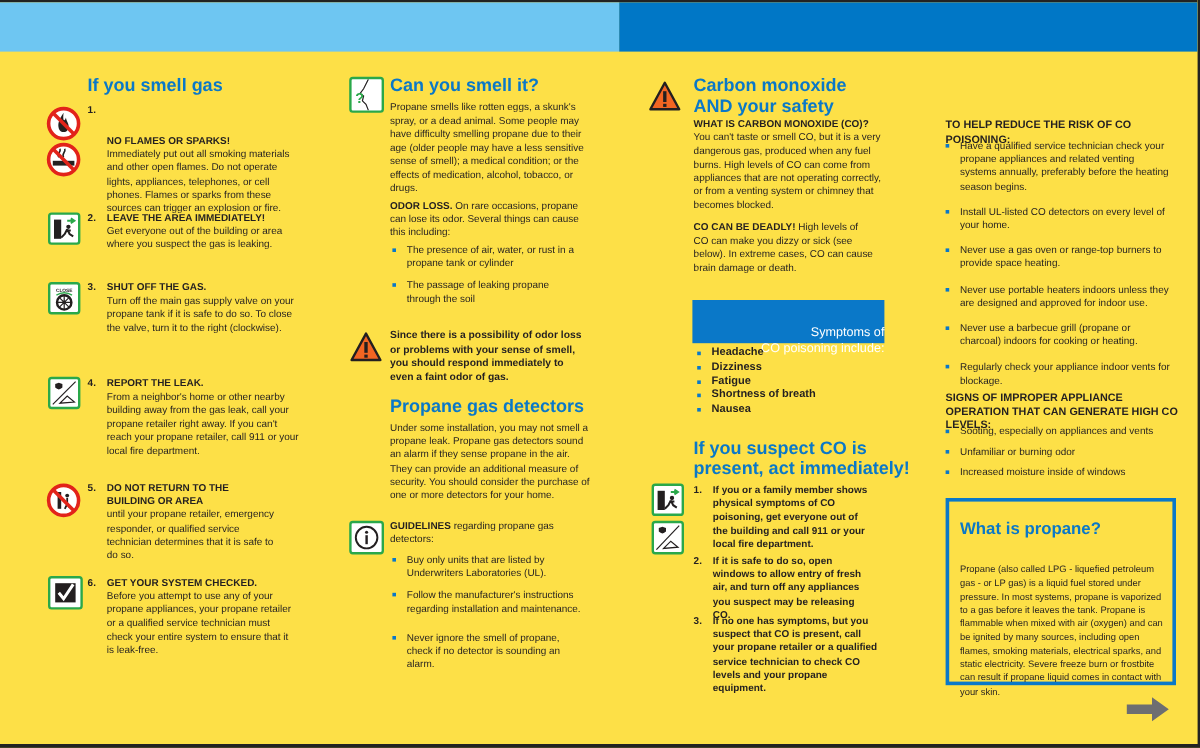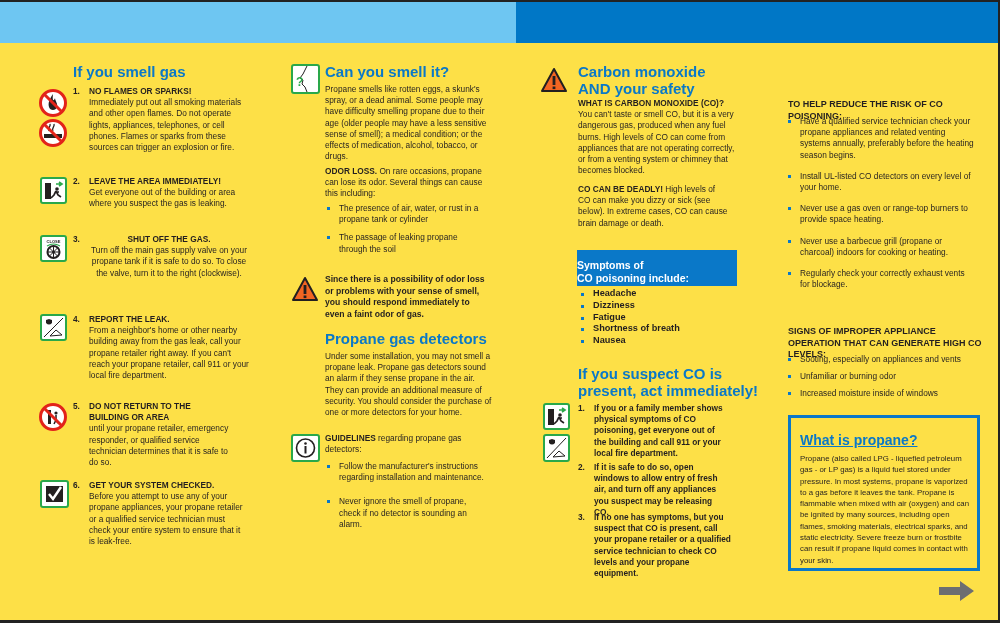--- a/index.html
+++ b/index.html
@@ -16,21 +16,21 @@
   .item { position: absolute; }
   .num { position: absolute; left: 0; top: 0; font-size: 8.3px; font-weight: bold; line-height: 11.2px; }
   .itext { position: absolute; left: 16px; top: 0; }
 
   .icon { position: absolute; }
   .green-box { border: 2px solid #2aa84a; border-radius: 3px; background: #fff; }
   .bullets { list-style: none; }
   .bullets li { position: relative; padding-left: 14px; font-size: 8.3px; line-height: 11.2px; }
   .bullets li::before { content: ""; position: absolute; left: 2px; top: 4px; width: 3px; height: 3px; background: #0a78c8; }
 
-  .symptoms-head { position: absolute; left: 577px; top: 250px; width: 160px; height: 36px; background: #0a78c8; color: #fff; font-weight: bold; font-size: 10.5px; line-height: 13px; text-align: left; padding-top: 9px; }
+  .symptoms-head { position: absolute; left: 577px; top: 250px; width: 160px; height: 36px; background: #0a78c8; color: #fff; font-weight: normal; font-size: 10.5px; line-height: 13px; text-align: right; padding-top: 21px; }
   .sym-list { position: absolute; left: 580px; top: 288px; list-style: none; }
   .sym-list li { position: relative; padding-left: 13px; font-size: 9.2px; font-weight: bold; line-height: 11.8px; }
   .sym-list li::before { content: ""; position: absolute; left: 1px; top: 5px; width: 3px; height: 3px; background: #0a78c8; }
 
   .propane-box { position: absolute; left: 788px; top: 415px; width: 192px; height: 156px; border: 3px solid #0a78c8; padding: 14px 8px 0 9px; }
   .arrow { position: absolute; left: 938px; top: 580px; }
   .sub-caps { font-size: 9px; font-weight: bold; line-height: 11.5px; }
 </style>
 </head>
 <body>
@@ -86,35 +86,35 @@
   </svg>
   <div class="icon green-box" style="left:40px;top:480px;width:29px;height:28px;">
     <svg width="25" height="24" viewBox="0 0 25 24">
         <rect x="4" y="4" width="17" height="16" fill="#231f20"></rect>
         <path d="M7 12 l4 5 l8 -12" stroke="#fff" stroke-width="2.5" fill="none"></path>
       </svg>
   </div>
 
   <div class="item" style="left:73px;top:86px;width:175px;">
     <span class="num">1.</span>
-    <div class="itext p" style="width:162px;">
+    <div class="itext p" style="width:162px;margin-top:26px;">
       <div class="b">NO FLAMES OR SPARKS!</div>
       <div>Immediately put out all smoking materials and other open flames. Do not operate lights, appliances, telephones, or cell phones. Flames or sparks from these sources can trigger an explosion or fire.</div>
     </div>
   </div>
   <div class="item" style="left:73px;top:176px;width:175px;">
     <span class="num">2.</span>
     <div class="itext p" style="width:162px;">
       <div class="b">LEAVE THE AREA IMMEDIATELY!</div>
       <div>Get everyone out of the building or area where you suspect the gas is leaking.</div>
     </div>
   </div>
   <div class="item" style="left:73px;top:234px;width:175px;">
     <span class="num">3.</span>
-    <div class="itext p" style="width:160px;text-align:center;">
+    <div class="itext p" style="width:160px;">
       <div class="b">SHUT OFF THE GAS.</div>
       <div>Turn off the main gas supply valve on your propane tank if it is safe to do so. To close the valve, turn it to the right (clockwise).</div>
     </div>
   </div>
   <div class="item" style="left:73px;top:314px;width:175px;">
     <span class="num">4.</span>
     <div class="itext p" style="width:162px;">
       <div class="b">REPORT THE LEAK.</div>
       <div>From a neighbor's home or other nearby building away from the gas leak, call your propane retailer right away. If you can't reach your propane retailer, call 911 or your local fire department.</div>
     </div>
@@ -164,20 +164,21 @@
     <svg width="25" height="24" viewBox="0 0 25 24">
         <circle cx="12.5" cy="12" r="9" fill="none" stroke="#231f20" stroke-width="1.6"></circle>
         <circle cx="12.5" cy="7.5" r="1.3" fill="#231f20"></circle>
         <rect x="11.5" y="10" width="2" height="7.5" fill="#231f20"></rect>
       </svg>
   </div>
   <div class="p" style="position:absolute;left:325px;top:433px;width:155px;">
     <span class="b">GUIDELINES</span><span> regarding propane gas detectors:</span>
   </div>
   <ul class="bullets" style="position:absolute;left:325px;top:461px;width:160px;">
+    <li style="margin-bottom:7px;">Buy only units that are listed by Underwriters Laboratories (UL).</li>
     <li style="margin-bottom:13px;">Follow the manufacturer's instructions regarding installation and maintenance.</li>
     <li>Never ignore the smell of propane, check if no detector is sounding an alarm.</li>
   </ul>
 
   <svg class="icon" style="left:540px;top:67px;" width="28" height="26" viewBox="0 0 28 26">
     <path d="M14 2 L26 24 H2 Z" fill="#f26522" stroke="#231f20" stroke-width="2" stroke-linejoin="round"></path>
     <rect x="12.6" y="9" width="2.8" height="9" fill="#231f20"></rect>
       <rect x="12.6" y="19.5" width="2.8" height="2.6" fill="#231f20"></rect>
   </svg>
   <div class="h2" style="position:absolute;left:578px;top:63px;">
@@ -235,31 +236,32 @@
   <div class="item" style="left:578px;top:512px;width:160px;">
     <span class="num">3.</span>
     <div class="itext p b" style="left:16px;width:140px;">If no one has symptoms, but you suspect that CO is present, call your propane retailer or a qualified service technician to check CO levels and your propane equipment.</div>
   </div>
 
   <div class="sub-caps" style="position:absolute;left:788px;top:99px;width:200px;">TO HELP REDUCE THE RISK OF CO POISONING:</div>
   <ul class="bullets" style="position:absolute;left:786px;top:116px;width:190px;">
     <li style="margin-bottom:10px;">Have a qualified service technician check your propane appliances and related venting systems annually, preferably before the heating season begins.</li>
     <li style="margin-bottom:10px;">Install UL-listed CO detectors on every level of your home.</li>
     <li style="margin-bottom:10px;">Never use a gas oven or range-top burners to provide space heating.</li>
+    <li style="margin-bottom:10px;">Never use portable heaters indoors unless they are designed and approved for indoor use.</li>
     <li style="margin-bottom:10px;">Never use a barbecue grill (propane or charcoal) indoors for cooking or heating.</li>
-    <li>Regularly check your correctly exhaust vents for blockage.</li>
+    <li>Regularly check your appliance indoor vents for blockage.</li>
   </ul>
   <div class="sub-caps" style="position:absolute;left:788px;top:326px;width:200px;">SIGNS OF IMPROPER APPLIANCE OPERATION THAT CAN GENERATE HIGH CO LEVELS:</div>
   <ul class="bullets" style="position:absolute;left:786px;top:354px;width:195px;">
     <li style="margin-bottom:6px;">Sooting, especially on appliances and vents</li>
     <li style="margin-bottom:6px;">Unfamiliar or burning odor</li>
     <li>Increased moisture inside of windows</li>
   </ul>
 
   <div class="propane-box">
-    <div class="h2" style="font-size:14px;margin-bottom:4px;text-decoration:underline;">What is propane?</div>
+    <div class="h2" style="font-size:14px;margin-bottom:20px;">What is propane?</div>
     <div class="p" style="font-size:7.8px;line-height:11.3px;">Propane (also called LPG - liquefied petroleum gas - or LP gas) is a liquid fuel stored under pressure. In most systems, propane is vaporized to a gas before it leaves the tank. Propane is flammable when mixed with air (oxygen) and can be ignited by many sources, including open flames, smoking materials, electrical sparks, and static electricity. Severe freeze burn or frostbite can result if propane liquid comes in contact with your skin.</div>
   </div>
 
   <svg class="arrow" width="37" height="22" viewBox="0 0 37 22">
     <path d="M1 7 H22 V1 L36 11 L22 21 V15 H1 Z" fill="#6d6e71"></path>
   </svg>
 </div>
 
 </body></html>

